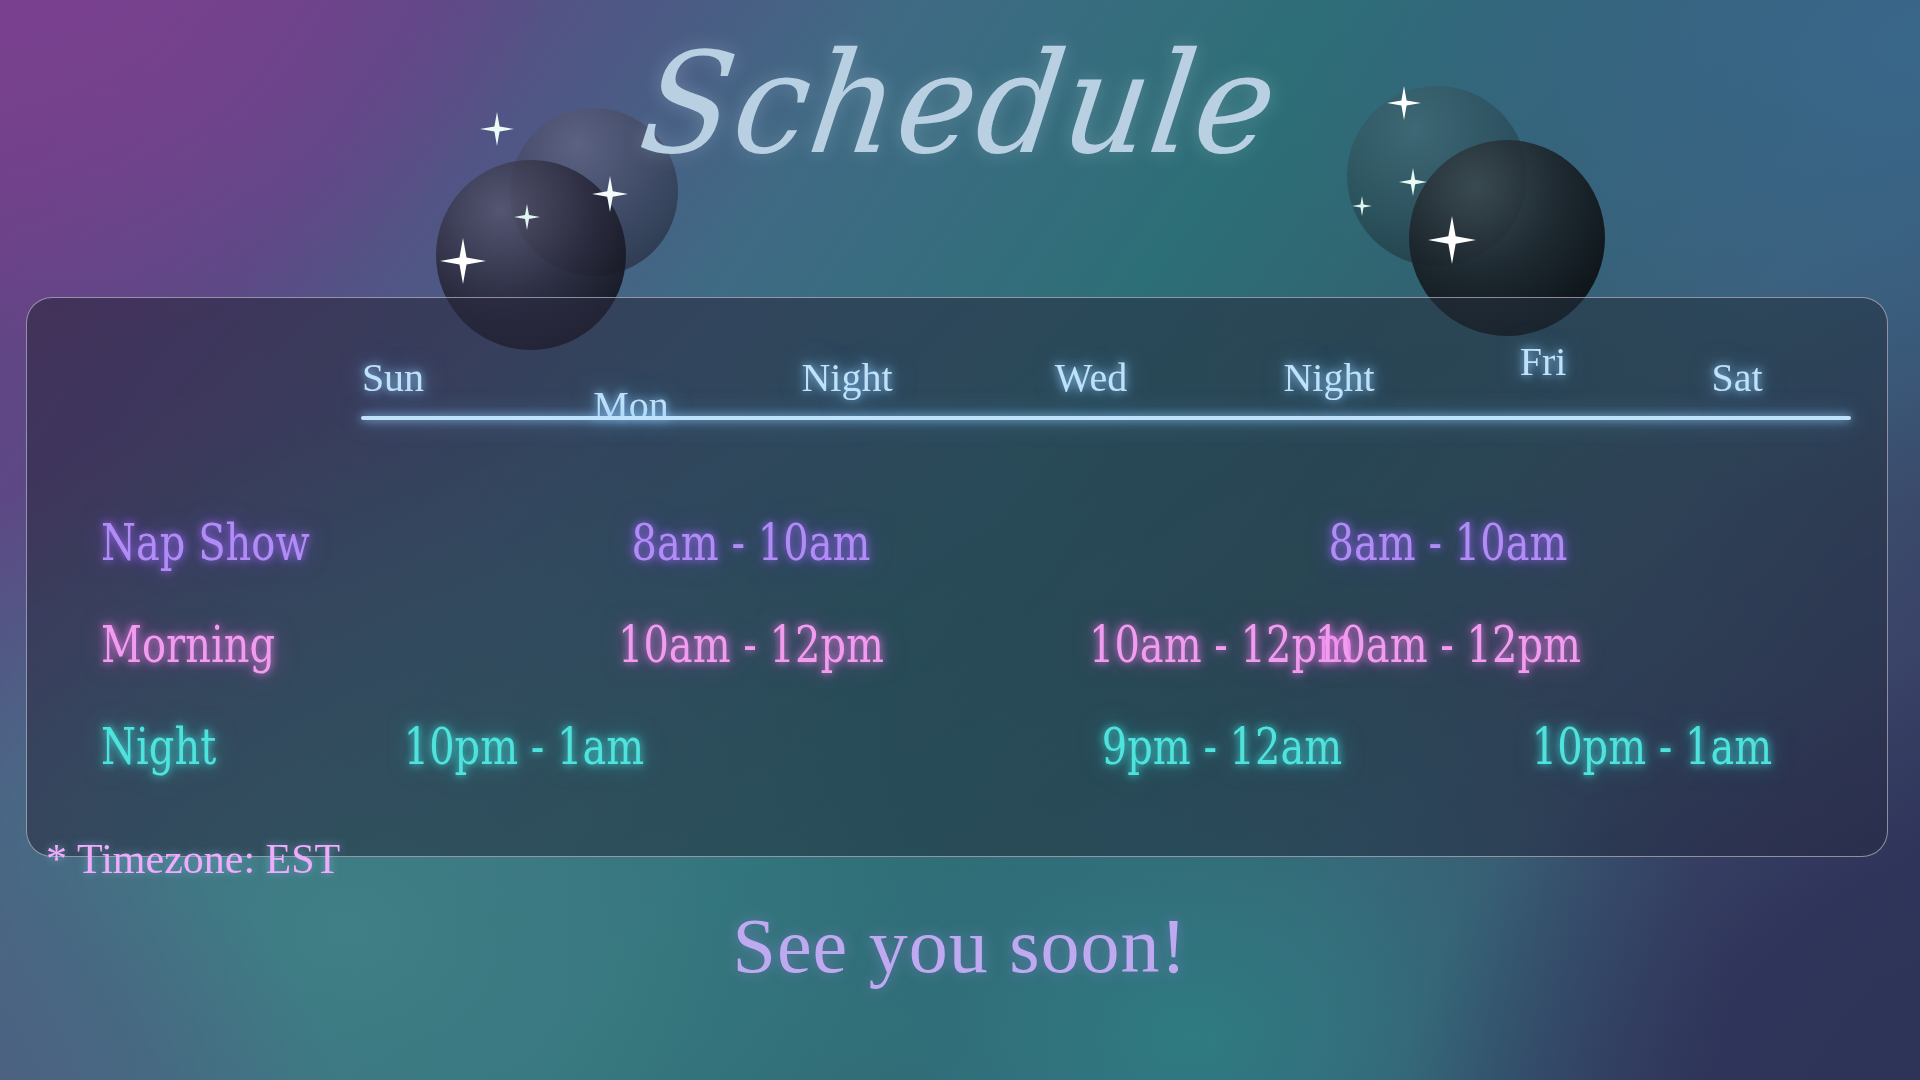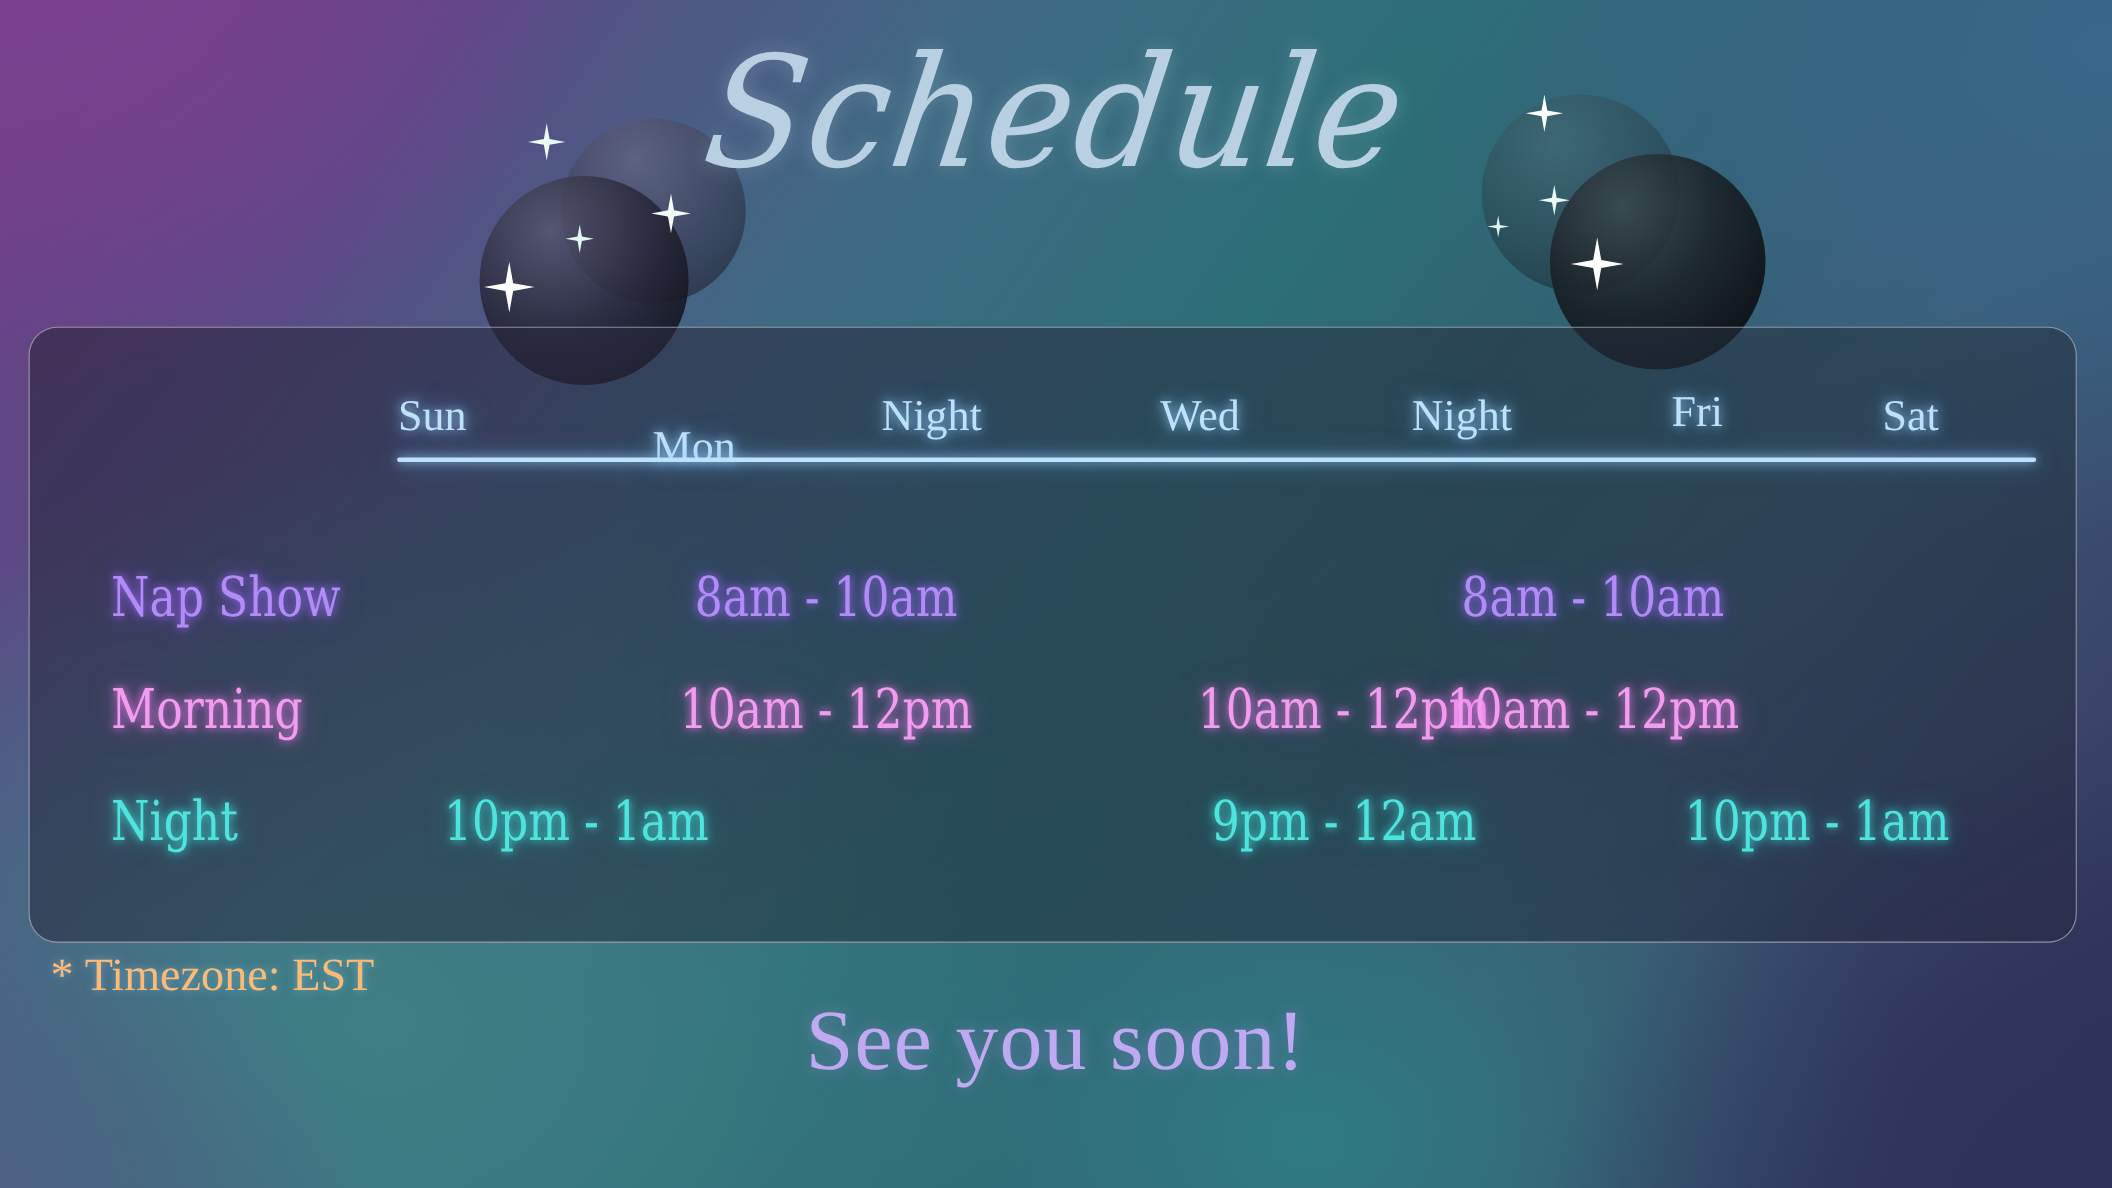--- a/index.html
+++ b/index.html
@@ -115,24 +115,24 @@
     color:#f29cf0;
     text-shadow:0 0 10px rgba(240,130,235,0.95),0 0 26px rgba(225,90,220,0.55);
   }
   .night{
     color:#4fe3dd;
     text-shadow:0 0 10px rgba(70,230,225,0.95),0 0 26px rgba(40,205,200,0.55);
   }
 
   
   #timezone{
-    position:absolute;left:46px;top:862px;
+    position:absolute;left:46px;top:834px;
     font-family:"Liberation Serif",serif;
     font-size:42px;line-height:1.2;
-    color:#fdba74;
+    color:#f0abfc;
     text-shadow:0 0 8px rgba(150,205,245,0.55);
     white-space:nowrap;
   }
   #timezone .star{margin-right:10px;}
   
   #closing{
     position:absolute;left:0;right:0;top:903px;text-align:center;
     font-family:"Liberation Serif",serif;
     font-size:78px;line-height:1.1;
     color:#bfaaf2;
@@ -190,21 +190,21 @@
 
 <div id="title">Schedule</div>
 
 <div id="card">
   <div id="day-header" style="left: 0px; width: 100%; display: block;">
       <div class="day" style="position: absolute; left: 291px; width: 150px; top: 28px;">Sun</div>
       <div class="day" style="position: absolute; left: 511.5px; width: 185px; top: 28px; margin-top: 28px;">Mon</div>
       <div class="day" style="position: absolute; left: 725px; width: 190px; top: 28px;">Night</div>
       <div class="day" style="position: absolute; left: 969px; width: 190px; top: 28px;">Wed</div>
       <div class="day" style="position: absolute; left: 1207px; width: 190px; top: 28px;">Night</div>
-      <div class="day" style="position: absolute; left: 1441px; width: 150px; top: 24px;">Fri</div>
+      <div class="day" style="position: absolute; left: 1441px; width: 150px; top: 12px;">Fri</div>
       <div class="day" style="position: absolute; left: 1630px; width: 160px; top: 28px;">Sat</div>
     </div>
   <div id="day-rule"></div>
   <div id="rows">
       <div class="row" style="top: 210px;">
         <div class="row-label nap">Nap Show</div>
         <div class="cell nap" style="left: 482px; width: 460px;">8am - 10am</div>
         <div class="cell nap" style="left: 1179px; width: 460px;">8am - 10am</div>
       </div>
       <div class="row" style="top: 312px;">

